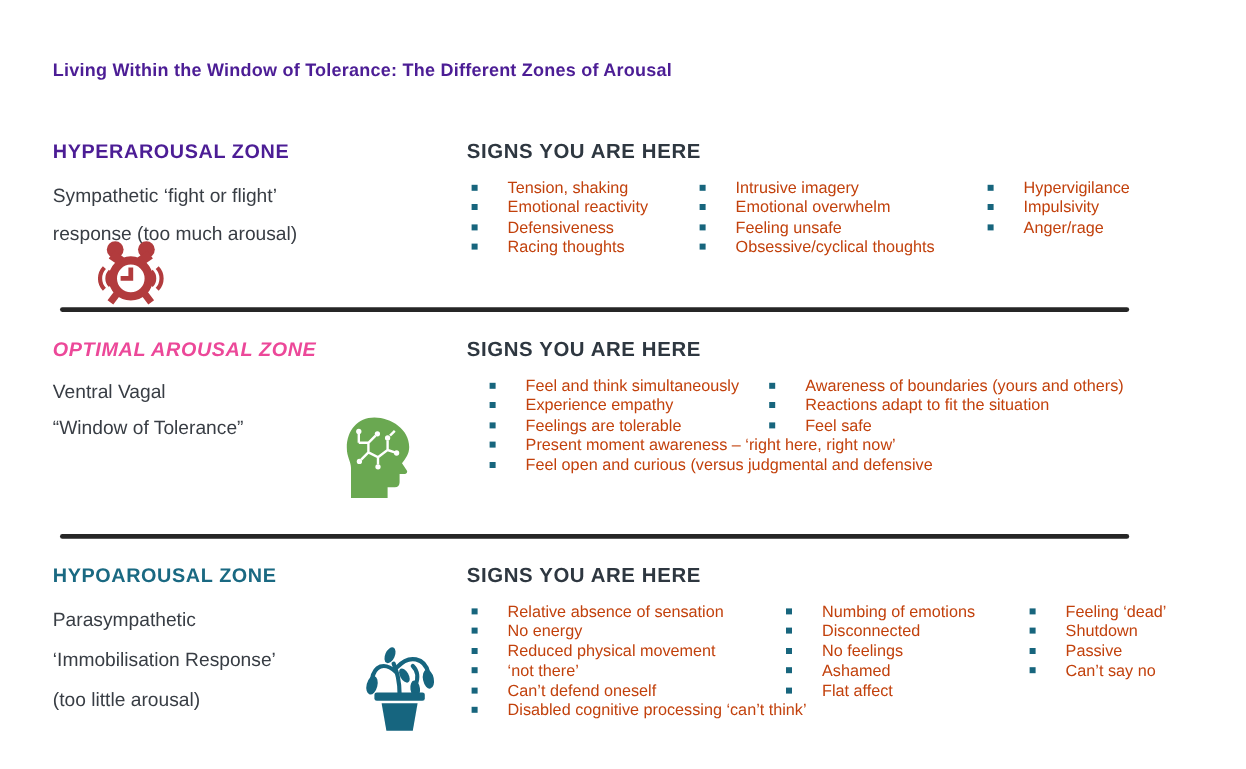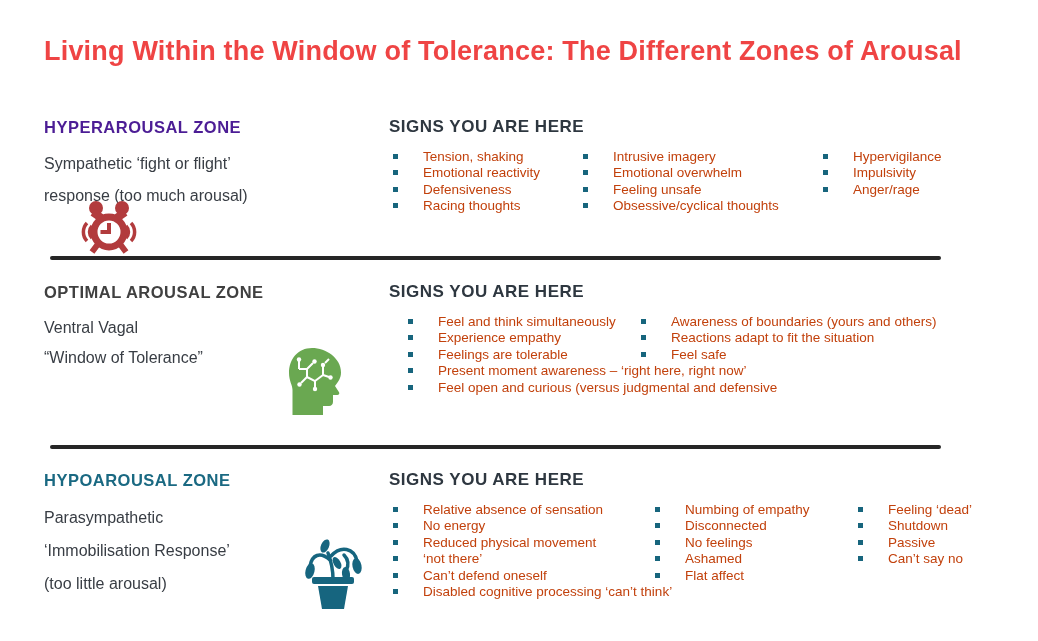--- a/index.html
+++ b/index.html
@@ -1,22 +1,22 @@
 <!DOCTYPE html>
 <html><head>
 <meta charset="utf-8">
 <style>
   html,body{margin:0;padding:0;background:#ffffff;}
   .canvas{
     position:relative;width:1038px;height:641px;background:#ffffff;
     font-family:"Liberation Sans",sans-serif;overflow:hidden;
   }
   .title{
-    position:absolute;left:44px;top:36px;
-    font-size:27px;font-weight:bold;letter-spacing:.2px;color:#ef4444;
+    position:absolute;left:44px;top:50px;
+    font-size:15px;font-weight:bold;letter-spacing:.2px;color:#4c1d95;
     white-space:nowrap;
   }
   .zone-left{position:absolute;left:44px;width:340px;}
   .zone-heading{
     font-size:16.5px;font-weight:bold;letter-spacing:.5px;
     line-height:22px;white-space:nowrap;
   }
   .zone-desc{margin-top:10px;font-size:16px;line-height:32px;color:#383d44;}
   .zone-icon{position:absolute;}
   .zone-icon svg{display:block;}
@@ -117,21 +117,21 @@
             <span class="bullet" style="background-color: rgb(23, 101, 125);"></span>
             <span class="sign-text">Anger/rage</span>
           </div>
         </div>
       </div>
   </div>
 
   <div class="divider" style="top: 256px; background-color: rgb(38, 38, 38);"></div>
 
   <div class="zone-left" style="top:281px;">
-    <div class="zone-heading" style="color: #404040;">OPTIMAL AROUSAL ZONE</div>
+    <div class="zone-heading" style="color: #ec4899; font-style: italic;">OPTIMAL AROUSAL ZONE</div>
     <div class="zone-desc" style="line-height:30px;">
       <div>Ventral Vagal</div>
       <div>“Window of Tolerance”</div>
     </div>
     <div class="zone-icon" style="left: 241px; top: 66px; color: rgb(106, 168, 81);">
       <svg width="58" height="68" viewBox="0 0 58 68">
         <path fill="currentColor" d="M27 1C13 1 4 12 4 26c0 8 3.5 12 3.5 17V68H38v-9h6c2.6 0 4-1.6 4-4.2V48h4.3c1.7 0 2.6-1.7 1.6-3.1L50 39c3-4 6-7.5 6-13.5C56 11 41 1 27 1z"></path>
         <g fill="none" stroke="#ffffff" stroke-width="2">
           <path d="M14 22 L14 14 M14 22 L22 22 L22 30 M22 22 L28 16 M22 30 L16 36 M22 30 L30 34 L30 40 M30 34 L38 28 L38 20 M38 28 L44 30"></path>
           <path d="M44 12 L40 16"></path>
@@ -243,21 +243,21 @@
             <span class="sign-text">Can’t defend oneself</span>
           </div>
           <div class="sign-row">
             <span class="bullet" style="background-color: rgb(23, 101, 125);"></span>
             <span class="sign-text">Disabled cognitive processing ‘can’t think’</span>
           </div>
         </div>
         <div class="sign-col" style="left: 266px;">
           <div class="sign-row">
             <span class="bullet" style="background-color: rgb(23, 101, 125);"></span>
-            <span class="sign-text">Numbing of empathy</span>
+            <span class="sign-text">Numbing of emotions</span>
           </div>
           <div class="sign-row">
             <span class="bullet" style="background-color: rgb(23, 101, 125);"></span>
             <span class="sign-text">Disconnected</span>
           </div>
           <div class="sign-row">
             <span class="bullet" style="background-color: rgb(23, 101, 125);"></span>
             <span class="sign-text">No feelings</span>
           </div>
           <div class="sign-row">

